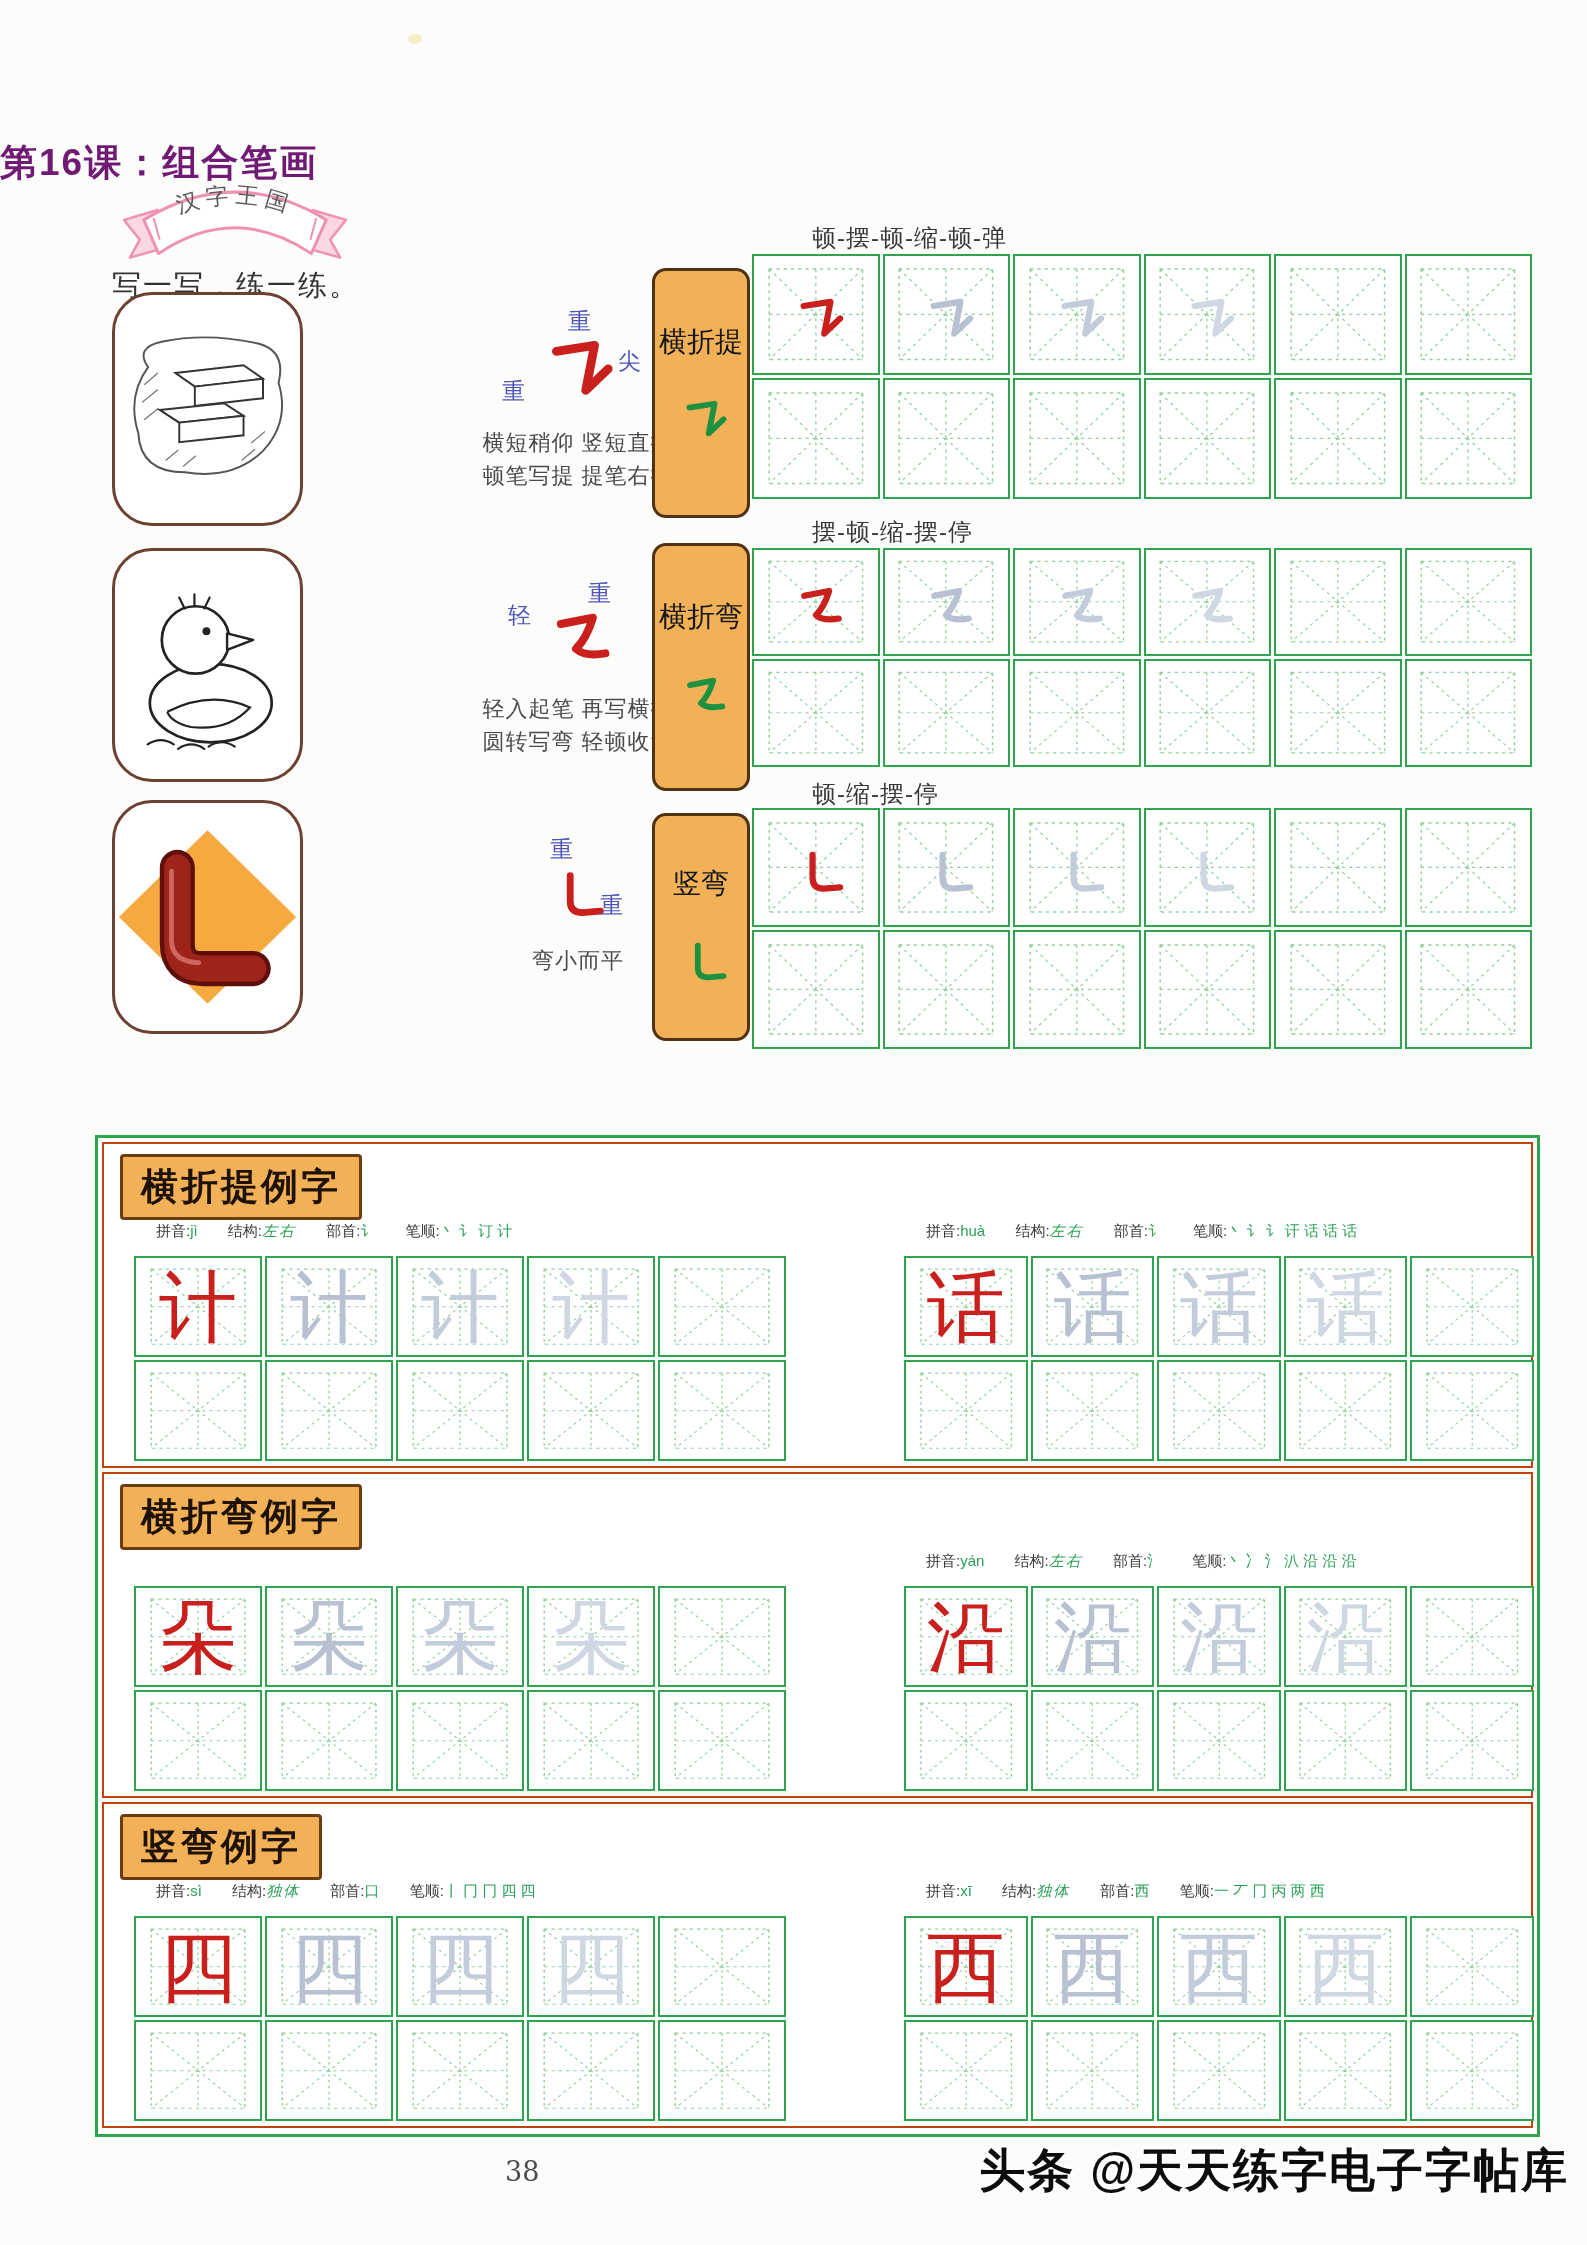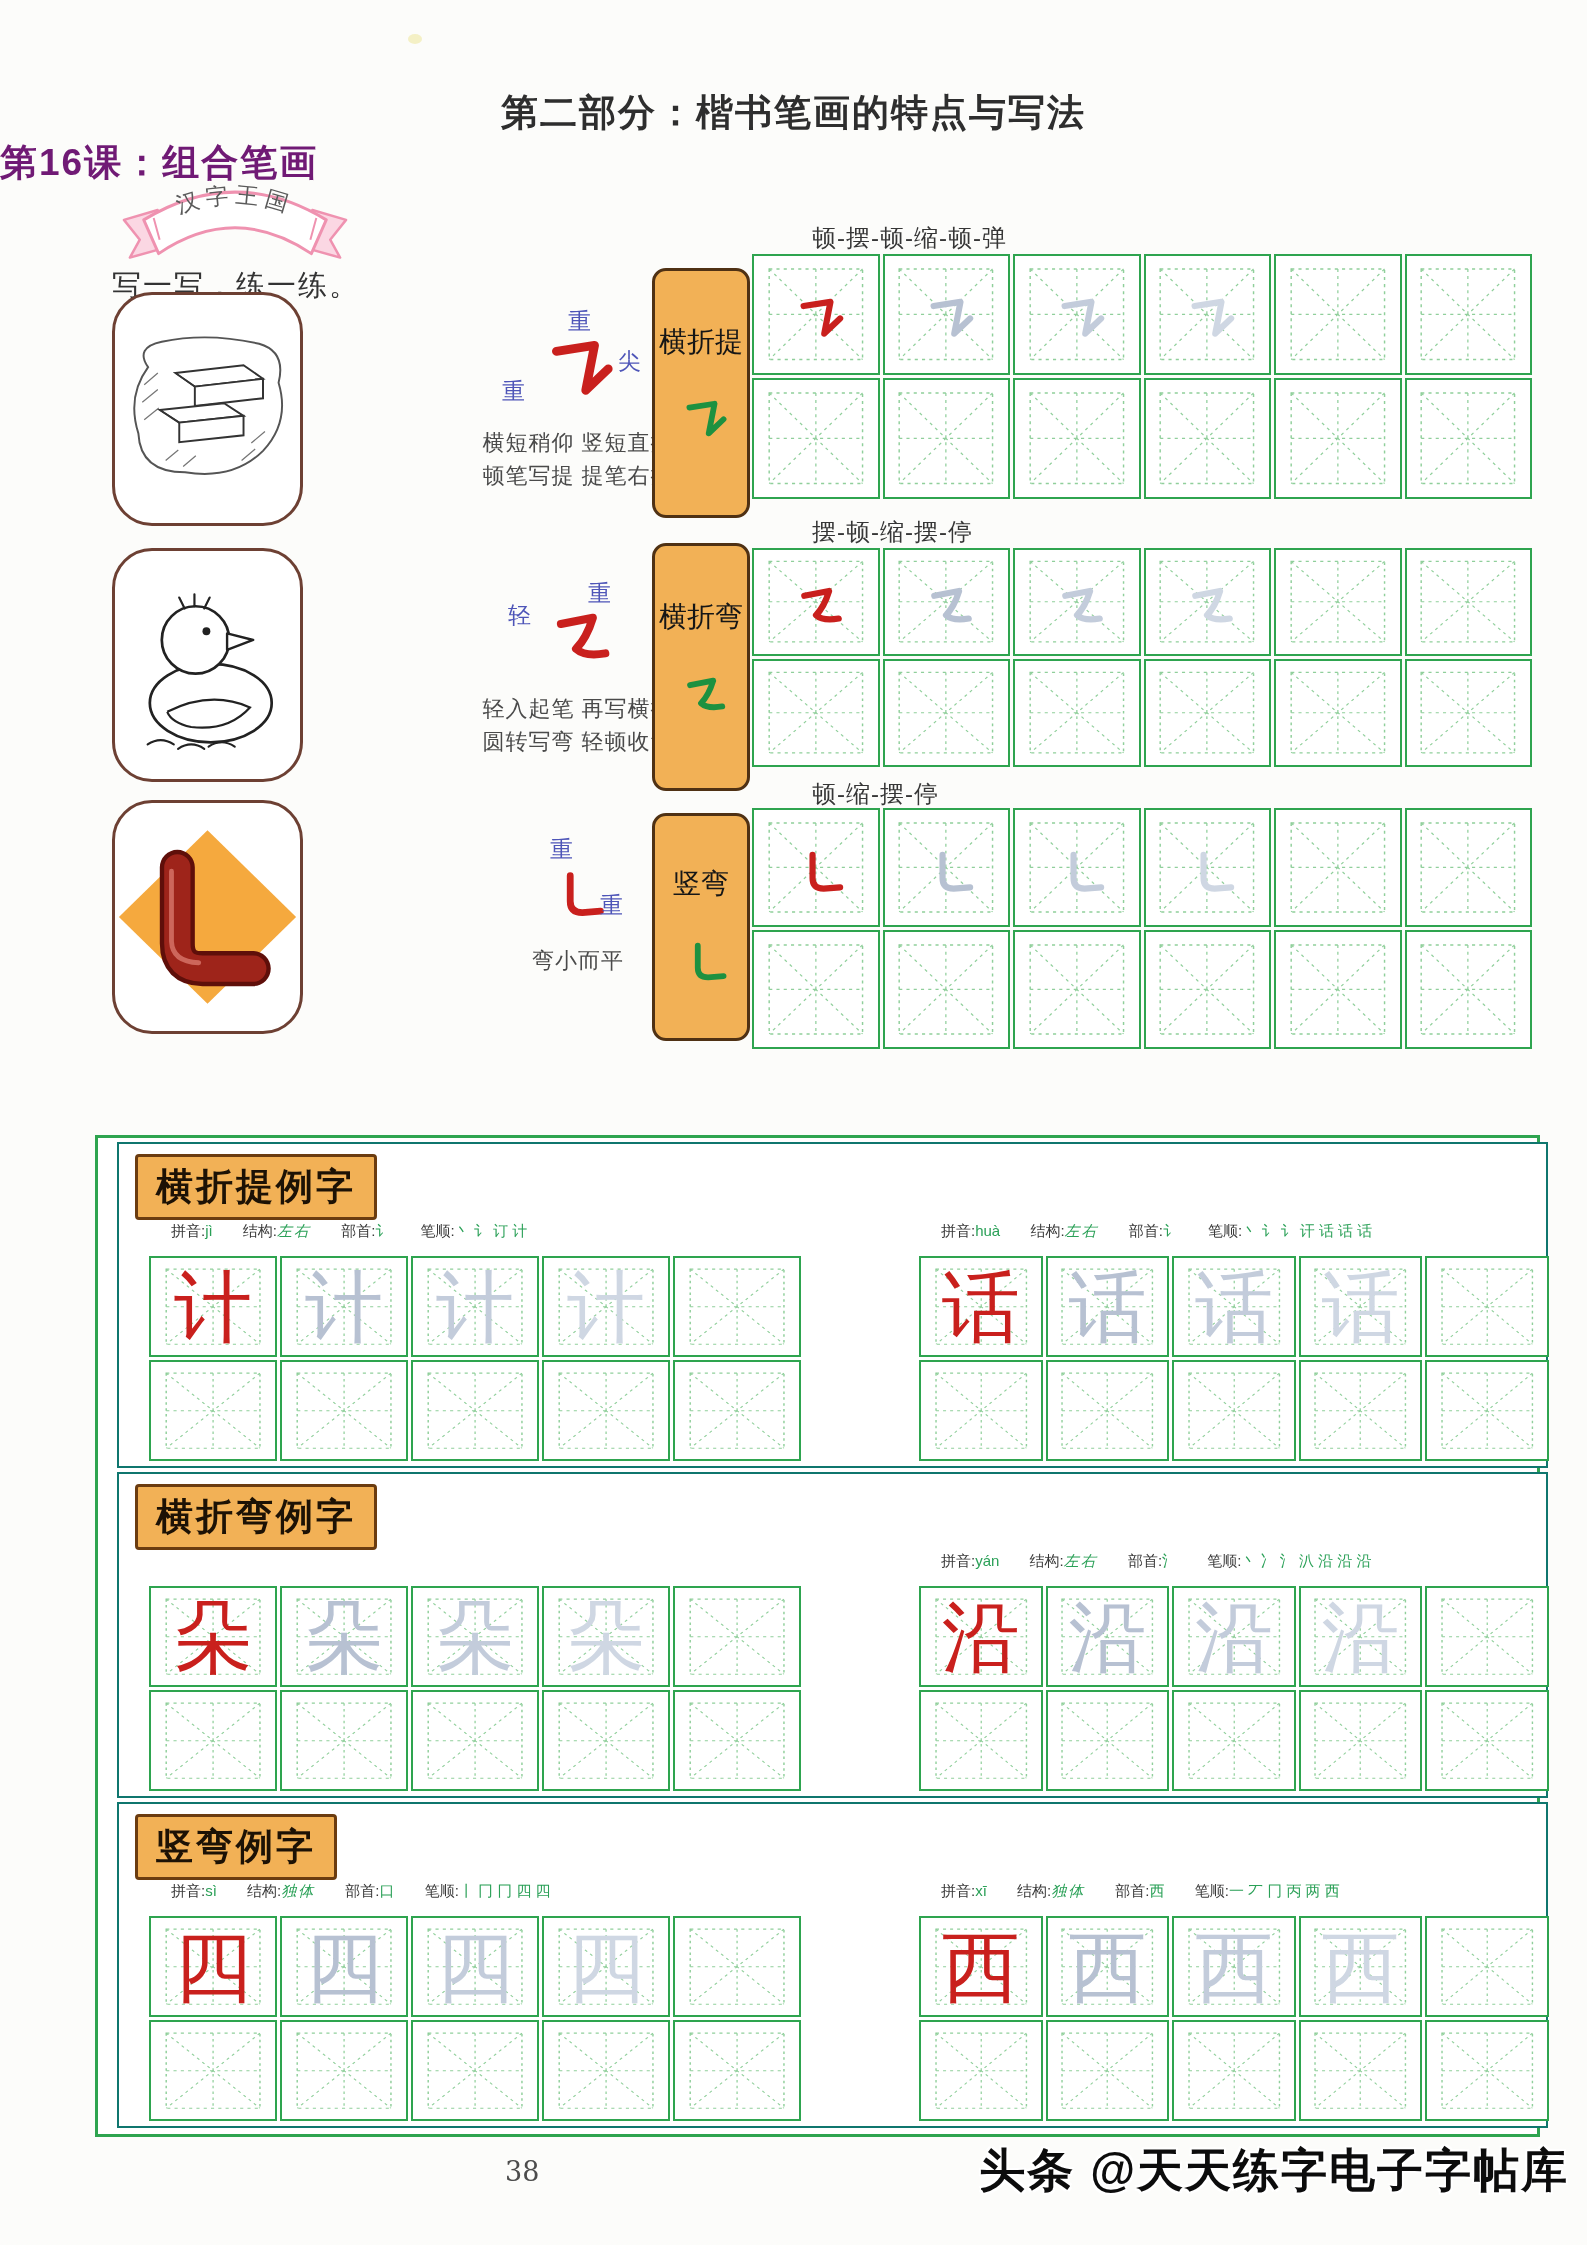--- a/index.html
+++ b/index.html
@@ -34,21 +34,21 @@
   .cell{position:relative;background:#fff;border:2px solid #2ea44f;box-sizing:border-box;}
   .mz{position:absolute;left:8%;top:7%;width:84%;height:86%;}
   .mz rect{fill:none;stroke:#90cf9b;stroke-width:1.4;stroke-dasharray:3 4;}
   .mz line{stroke:#90cf9b;stroke-width:1.2;stroke-dasharray:3 4;}
   .ink-stroke{position:absolute;left:50%;top:50%;width:62px;height:62px;transform:translate(-50%,-50%);}
   .ink-stroke path{fill:none;stroke-width:9;stroke-linecap:round;stroke-linejoin:round;}
   .ink-char{position:absolute;inset:0;display:flex;align-items:center;justify-content:center;
             font-size:78px;line-height:1;font-weight:500;}
   
   .exouter{left:95px;top:1135px;width:1445px;height:1002px;border:3px solid #2ea44f;box-sizing:border-box;background:#fff;}
-  .exsec{position:absolute;left:19px;width:1431px;height:326px;border:2px solid #0f766e;box-sizing:border-box;background:#fff;}
+  .exsec{position:absolute;left:4px;width:1431px;height:326px;border:2px solid #c2410c;box-sizing:border-box;background:#fff;}
   .extitle{position:absolute;left:16px;top:10px;background:#f2b156;border:3px solid #6b3c10;border-radius:4px;
            padding:5px 18px;font-size:37px;font-weight:700;color:#1d1205;letter-spacing:3px;}
   .inforow{position:absolute;top:78px;font-size:15px;color:#333;white-space:nowrap;}
   .inforow .lab{color:#3a3a3a;margin-left:26px;}
   .inforow .lab:first-child{margin-left:0;}
   .inforow .val{color:#2aa057;}
   .inforow .val.hand{font-style:italic;letter-spacing:2px;}
   .extable{position:absolute;top:112px;}
   .exgrid{grid-auto-rows:101px;}
   .exL{left:30px;width:652px;} .exR{left:800px;width:630px;}
@@ -58,21 +58,20 @@
   .watermark{right:18px;top:2140px;font-size:46px;font-weight:900;color:#0c0c0c;letter-spacing:2px;
              text-shadow:2px 2px 0 #fff,-2px -2px 0 #fff,2px -2px 0 #fff,-2px 2px 0 #fff;}
   .dot{position:absolute;width:14px;height:10px;background:#f4f0c5;border-radius:50%;left:408px;top:34px;}
 </style>
 </head>
 <body>
 
 <div class="sheet">
   <div class="dot"></div>
 
-  <div class="abs title">第二部分：楷书笔画的特点与写法</div>
   <div class="abs subtitle">第16课：组合笔画</div>
 
   <svg class="abs" style="left:116px;top:146px" width="238" height="122" viewBox="0 0 240 122">
     <path d="M42,64 L8,74 L24,94 L14,112 L50,102 Z" fill="#fbd7e3" stroke="#ef92b0" stroke-width="2.5" stroke-linejoin="round"></path>
     <path d="M198,64 L232,74 L216,94 L226,112 L190,102 Z" fill="#fbd7e3" stroke="#ef92b0" stroke-width="2.5" stroke-linejoin="round"></path>
     <path d="M28,74 Q120,18 212,74 L197,108 Q120,56 43,108 Z" fill="#ffffff" stroke="#ef92b0" stroke-width="3" stroke-linejoin="round"></path>
     <path d="M38,72 l6,22 M202,72 l-6,22" stroke="#ef92b0" stroke-width="2"></path>
     <defs>
         <path id="arc" d="M38,80 Q120,34 202,80" fill="none"></path>
       </defs>

